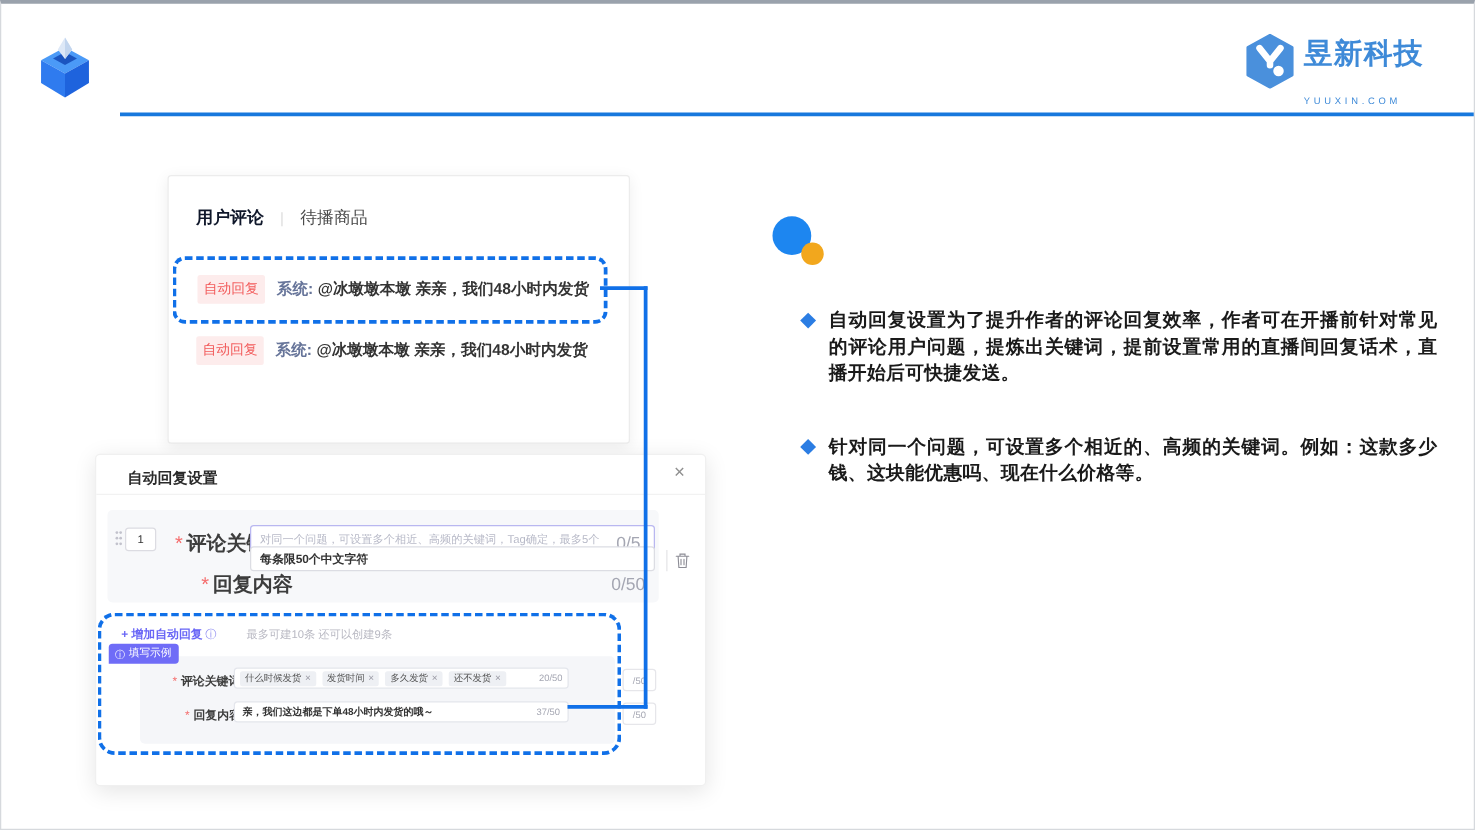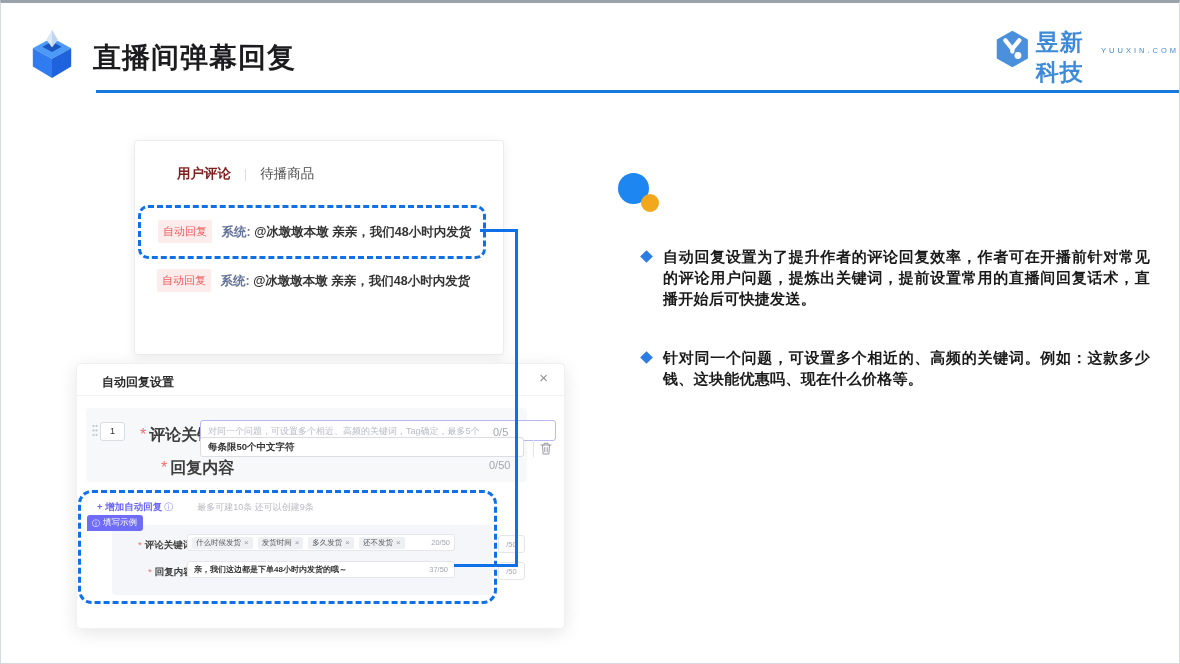--- a/index.html
+++ b/index.html
@@ -7,29 +7,29 @@
         font-family:"Liberation Sans",sans-serif;overflow:hidden;box-sizing:border-box;
         border:1px solid #d6d9dd;border-top:3px solid #9aa2ac;}
   .abs{position:absolute;}
 
   
   .cube-icon{left:28px;top:26px;width:46px;height:50px;}
   .page-title{left:92px;top:36px;font-size:28px;font-weight:700;color:#1c1c1e;letter-spacing:1px;}
   .title-underline{left:95px;top:87px;width:1084px;height:3px;background:#1778dd;}
   .logo{left:994px;top:24px;display:flex;align-items:flex-start;}
   .logo-hex{width:42px;height:44px;}
-  .logo-text{margin-left:6px;display:flex;flex-direction:row;}
+  .logo-text{margin-left:6px;display:flex;flex-direction:column;}
   .logo-name{font-size:23px;font-weight:700;color:#3e8ad8;letter-spacing:1px;line-height:30px;}
   .logo-domain{font-size:7.5px;color:#3e8ad8;letter-spacing:3px;margin-top:19px;}
 
   
   .comment-card{left:133px;top:137px;width:368px;height:213px;background:#fff;
                 border:1px solid #ececec;border-radius:3px;box-shadow:0 3px 12px rgba(0,0,0,.07);}
   .tabs{position:absolute;left:22px;top:24px;display:flex;align-items:center;font-size:13.5px;}
-  .tab-active{font-weight:700;color:#7f1d1d;margin-left:20px;}
+  .tab-active{font-weight:700;color:#0f172a;}
   .tab-divider{color:#dcdcdc;margin:0 13px;font-size:12px;}
   .tab-inactive{color:#4a4a4a;}
   .dashed-box-1{position:absolute;left:3px;top:64px;width:342px;height:48px;
                 border:3px dashed #1070e8;border-radius:10px;}
   .msg{position:absolute;font-size:12.5px;color:#333;font-weight:600;line-height:21px;}
   .msg-1{left:17px;top:12px;white-space:nowrap;}
   .msg-2{left:22px;top:128px;white-space:nowrap;}
   .msg-3{left:22px;top:152px;width:332px;}
   .auto-badge{display:inline-block;background:#fdecec;color:#f25a5a;font-size:11px;font-weight:400;
               padding:1px 5px;border-radius:2px;margin-right:6px;vertical-align:1px;}
@@ -43,26 +43,26 @@
   .modal-divider{position:absolute;left:0;top:31px;width:100%;height:1px;background:#f2f2f2;}
   .panel-1{position:absolute;left:9px;top:44px;width:441px;height:74px;background:#f7f8fa;border-radius:4px;}
   .drag-handle{position:absolute;left:15px;top:60px;width:6px;height:13px;}
   .num-box{position:absolute;left:23px;top:58px;width:23px;height:17px;background:#fff;border:1px solid #dcdce2;
            border-radius:3px;font-size:9px;color:#333;text-align:center;line-height:17px;}
   .field-label{position:absolute;font-size:16px;color:#3d3d3d;font-weight:600;white-space:nowrap;}
   .req{color:#f56c6c;margin-right:3px;font-weight:400;}
   .lbl-row1{left:63px;top:61px;}
   .lbl-row2{left:84px;top:94px;}
   .inp{position:absolute;box-sizing:border-box;background:#fff;border-radius:3px;font-family:"Liberation Sans",sans-serif;}
-  .inp-keyword{left:123px;top:56px;width:356px;height:21px;border:1px solid #b9b7f0;
+  .inp-keyword{left:123px;top:56px;width:324px;height:21px;border:1px solid #b9b7f0;
                font-size:9px;color:#333;padding:0 28px 0 7px;outline:none;}
   .inp-keyword::placeholder{color:#b8bac8;}
   .inp-reply{left:123px;top:73px;width:324px;height:20px;border:1px solid #dcdde3;
              font-size:9.5px;color:#333;font-weight:600;padding:0 32px 0 7px;outline:none;}
-  .counter{position:absolute;font-size:11px;color:#a4a6b2;}
+  .counter{position:absolute;font-size:14px;color:#a4a6b2;}
   .cnt-keyword{left:416px;top:62px;}
   .cnt-reply{left:412px;top:95px;}
   .trash-divider{position:absolute;left:456px;top:76px;width:1px;height:17px;background:#e5e5e8;}
   .trash-btn{position:absolute;left:463px;top:78px;width:12px;height:13px;cursor:pointer;}
   .add-row{position:absolute;left:20px;top:137px;display:flex;align-items:center;white-space:nowrap;}
   .add-label{font-size:9.5px;font-weight:700;color:#6966f6;text-align:center;}
   .add-info{font-size:9px;color:#8d8bf0;margin-left:2px;}
   .add-hint{font-size:9px;color:#b8b8c2;margin-left:24px;}
   .example-badge{position:absolute;left:10px;top:151px;background:#6f6cf7;color:#fff;font-size:8.5px;
                  padding:2px 6px 2px 5px;border-radius:3px 3px 3px 0;display:flex;align-items:center;z-index:2;}
@@ -109,21 +109,20 @@
 <div class="page">
 
   <svg class="abs cube-icon" viewBox="0 0 48 52">
     <polygon points="24,9 44,20 24,31 4,20" fill="#4b9af7"></polygon>
     <polygon points="24,13 34,18.5 24,24 14,18.5" fill="#1b55c0"></polygon>
     <polygon points="24,1 30,11 24,19 18,11" fill="#dde8f7"></polygon>
     <polygon points="24,1 30,11 24,19" fill="#c2d5ee"></polygon>
     <polygon points="4,20 24,31 24,51 4,39" fill="#2f7bef"></polygon>
     <polygon points="44,20 24,31 24,51 44,39" fill="#1e63dd"></polygon>
   </svg>
-  <div class="abs page-title">直播间弹幕回复</div>
   <div class="abs title-underline"></div>
 
   <div class="abs logo">
     <svg class="logo-hex" viewBox="0 0 40 42">
       <polygon points="20,1 37,10.5 37,31.5 20,41 3,31.5 3,10.5" fill="#4a90dc" stroke="#4a90dc" stroke-width="2" stroke-linejoin="round"></polygon>
       <path d="M12 11 L20 21 M28 11 L20 21 L20 24" stroke="#fff" stroke-width="5" fill="none" stroke-linecap="round"></path>
       <circle cx="26.5" cy="28.5" r="4" fill="#fff"></circle>
     </svg>
     <div class="logo-text">
       <span class="logo-name">昱新科技</span>

